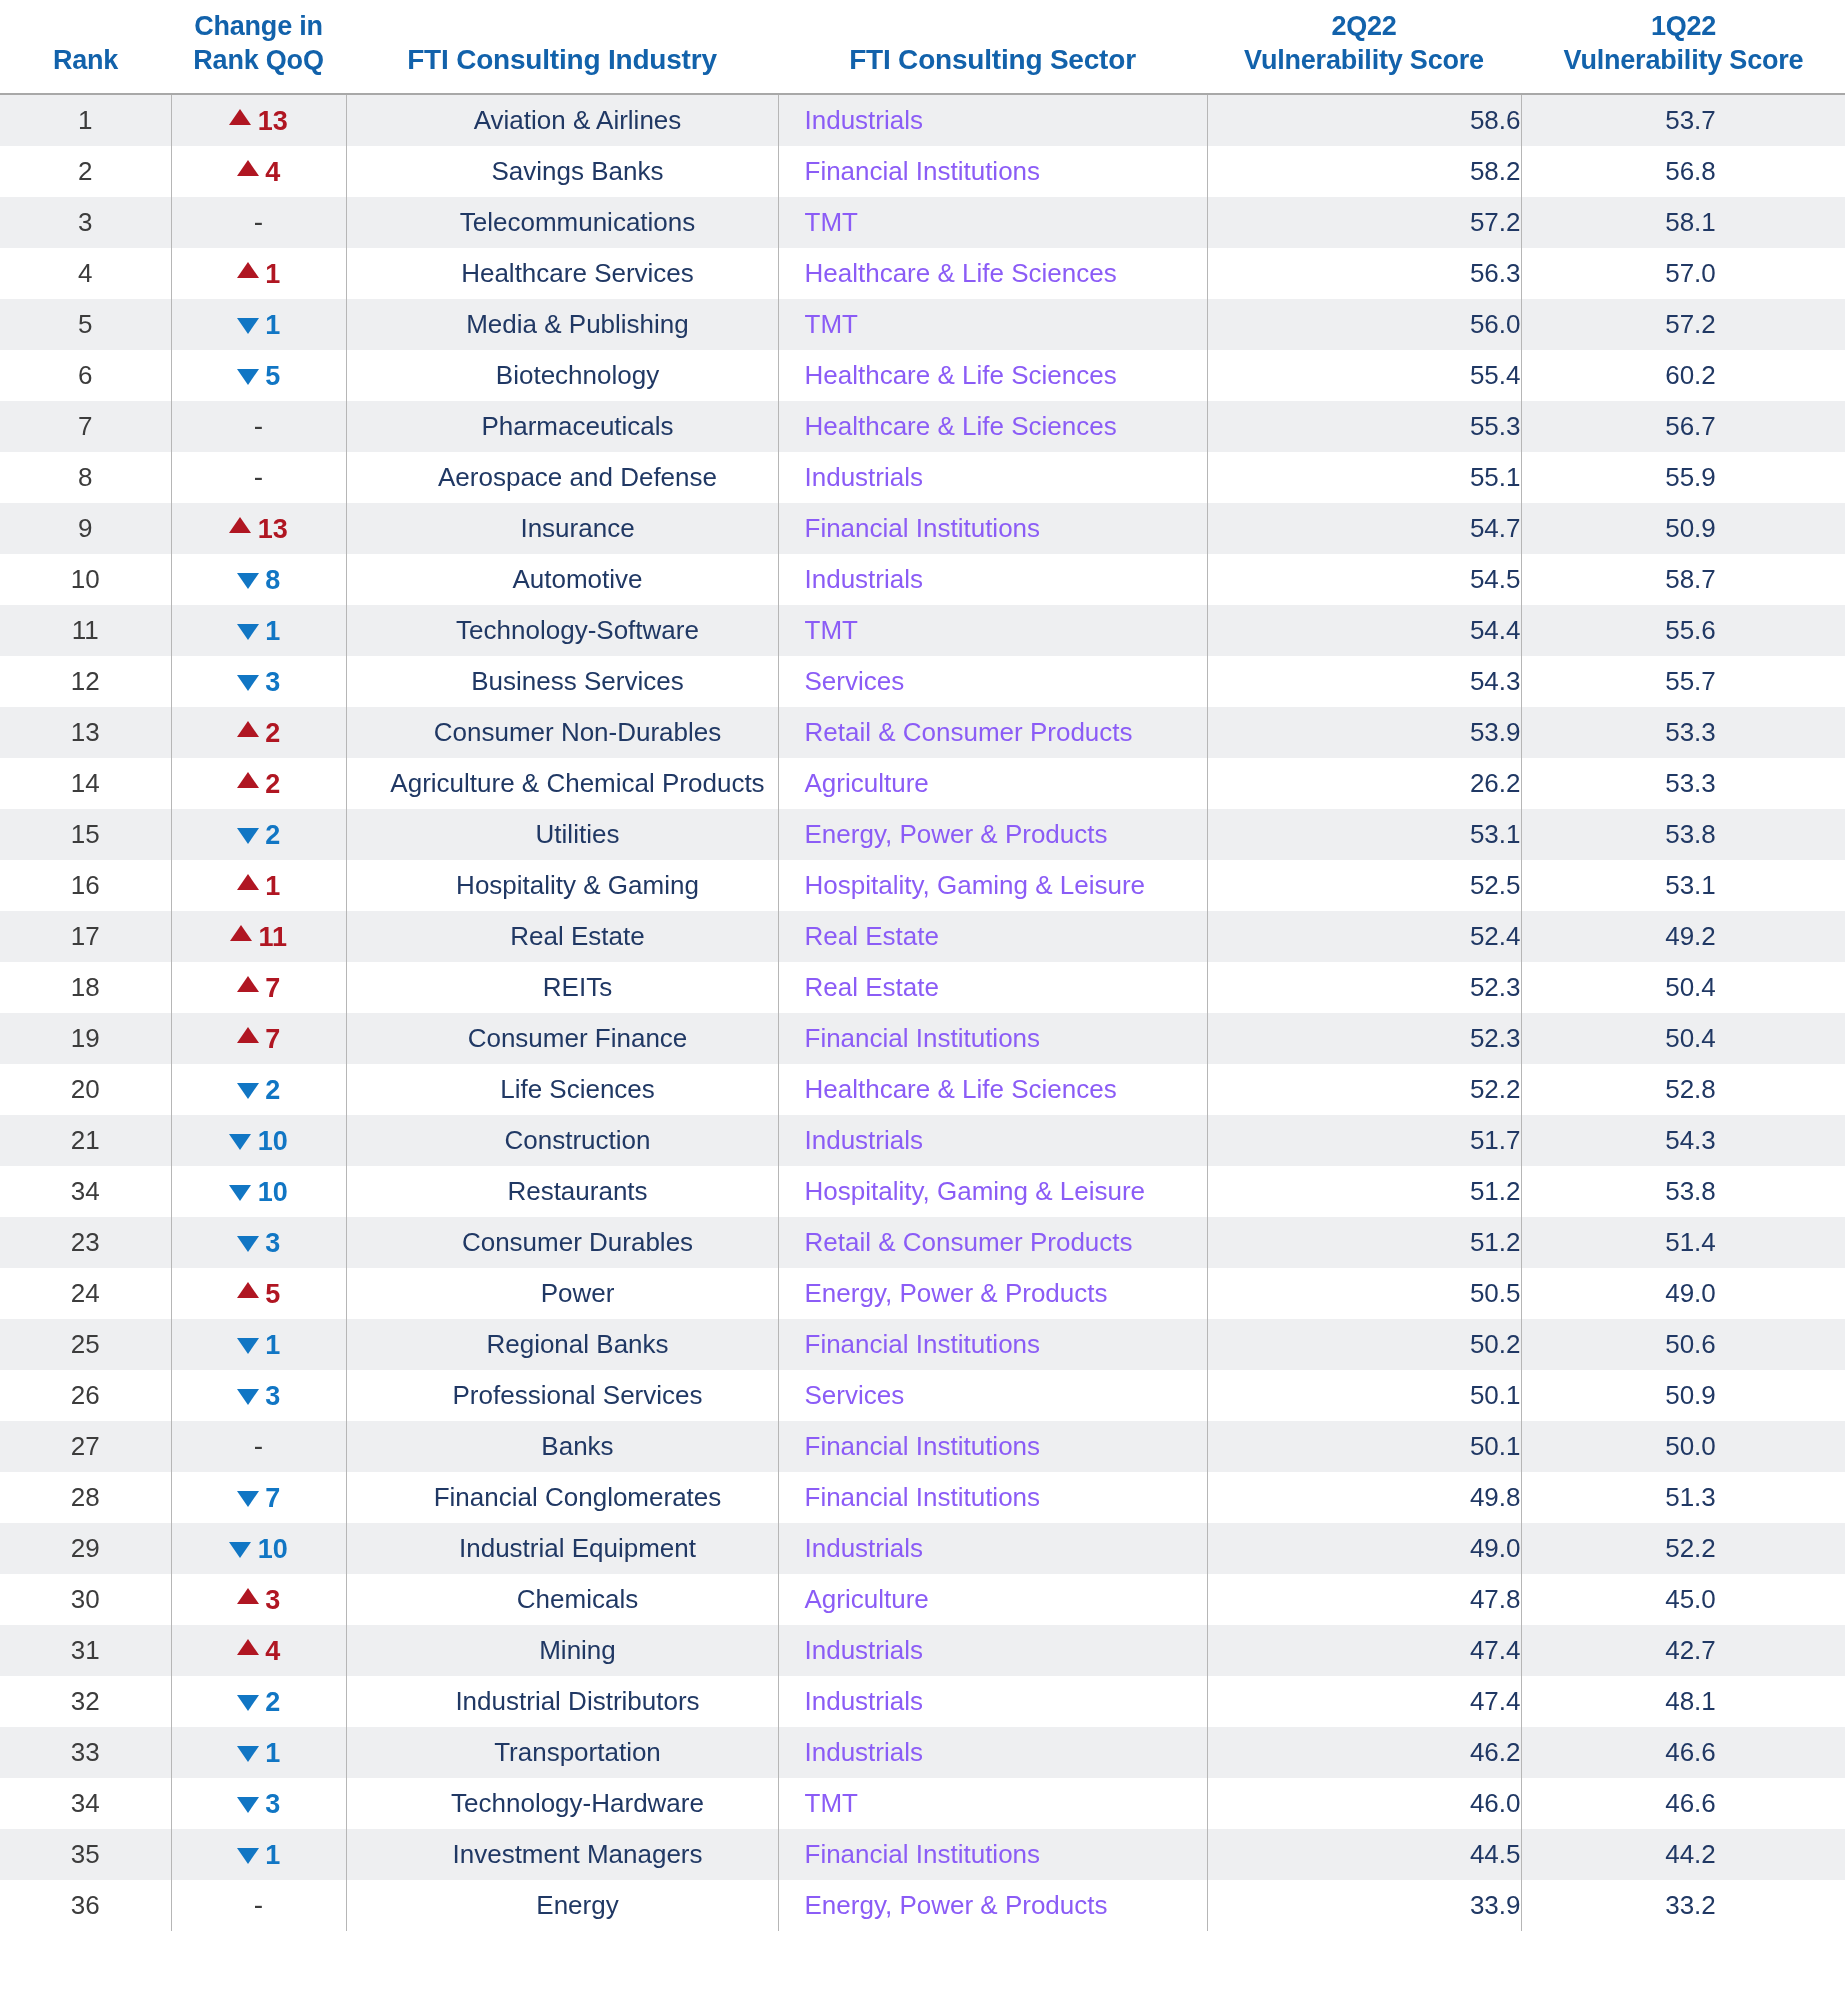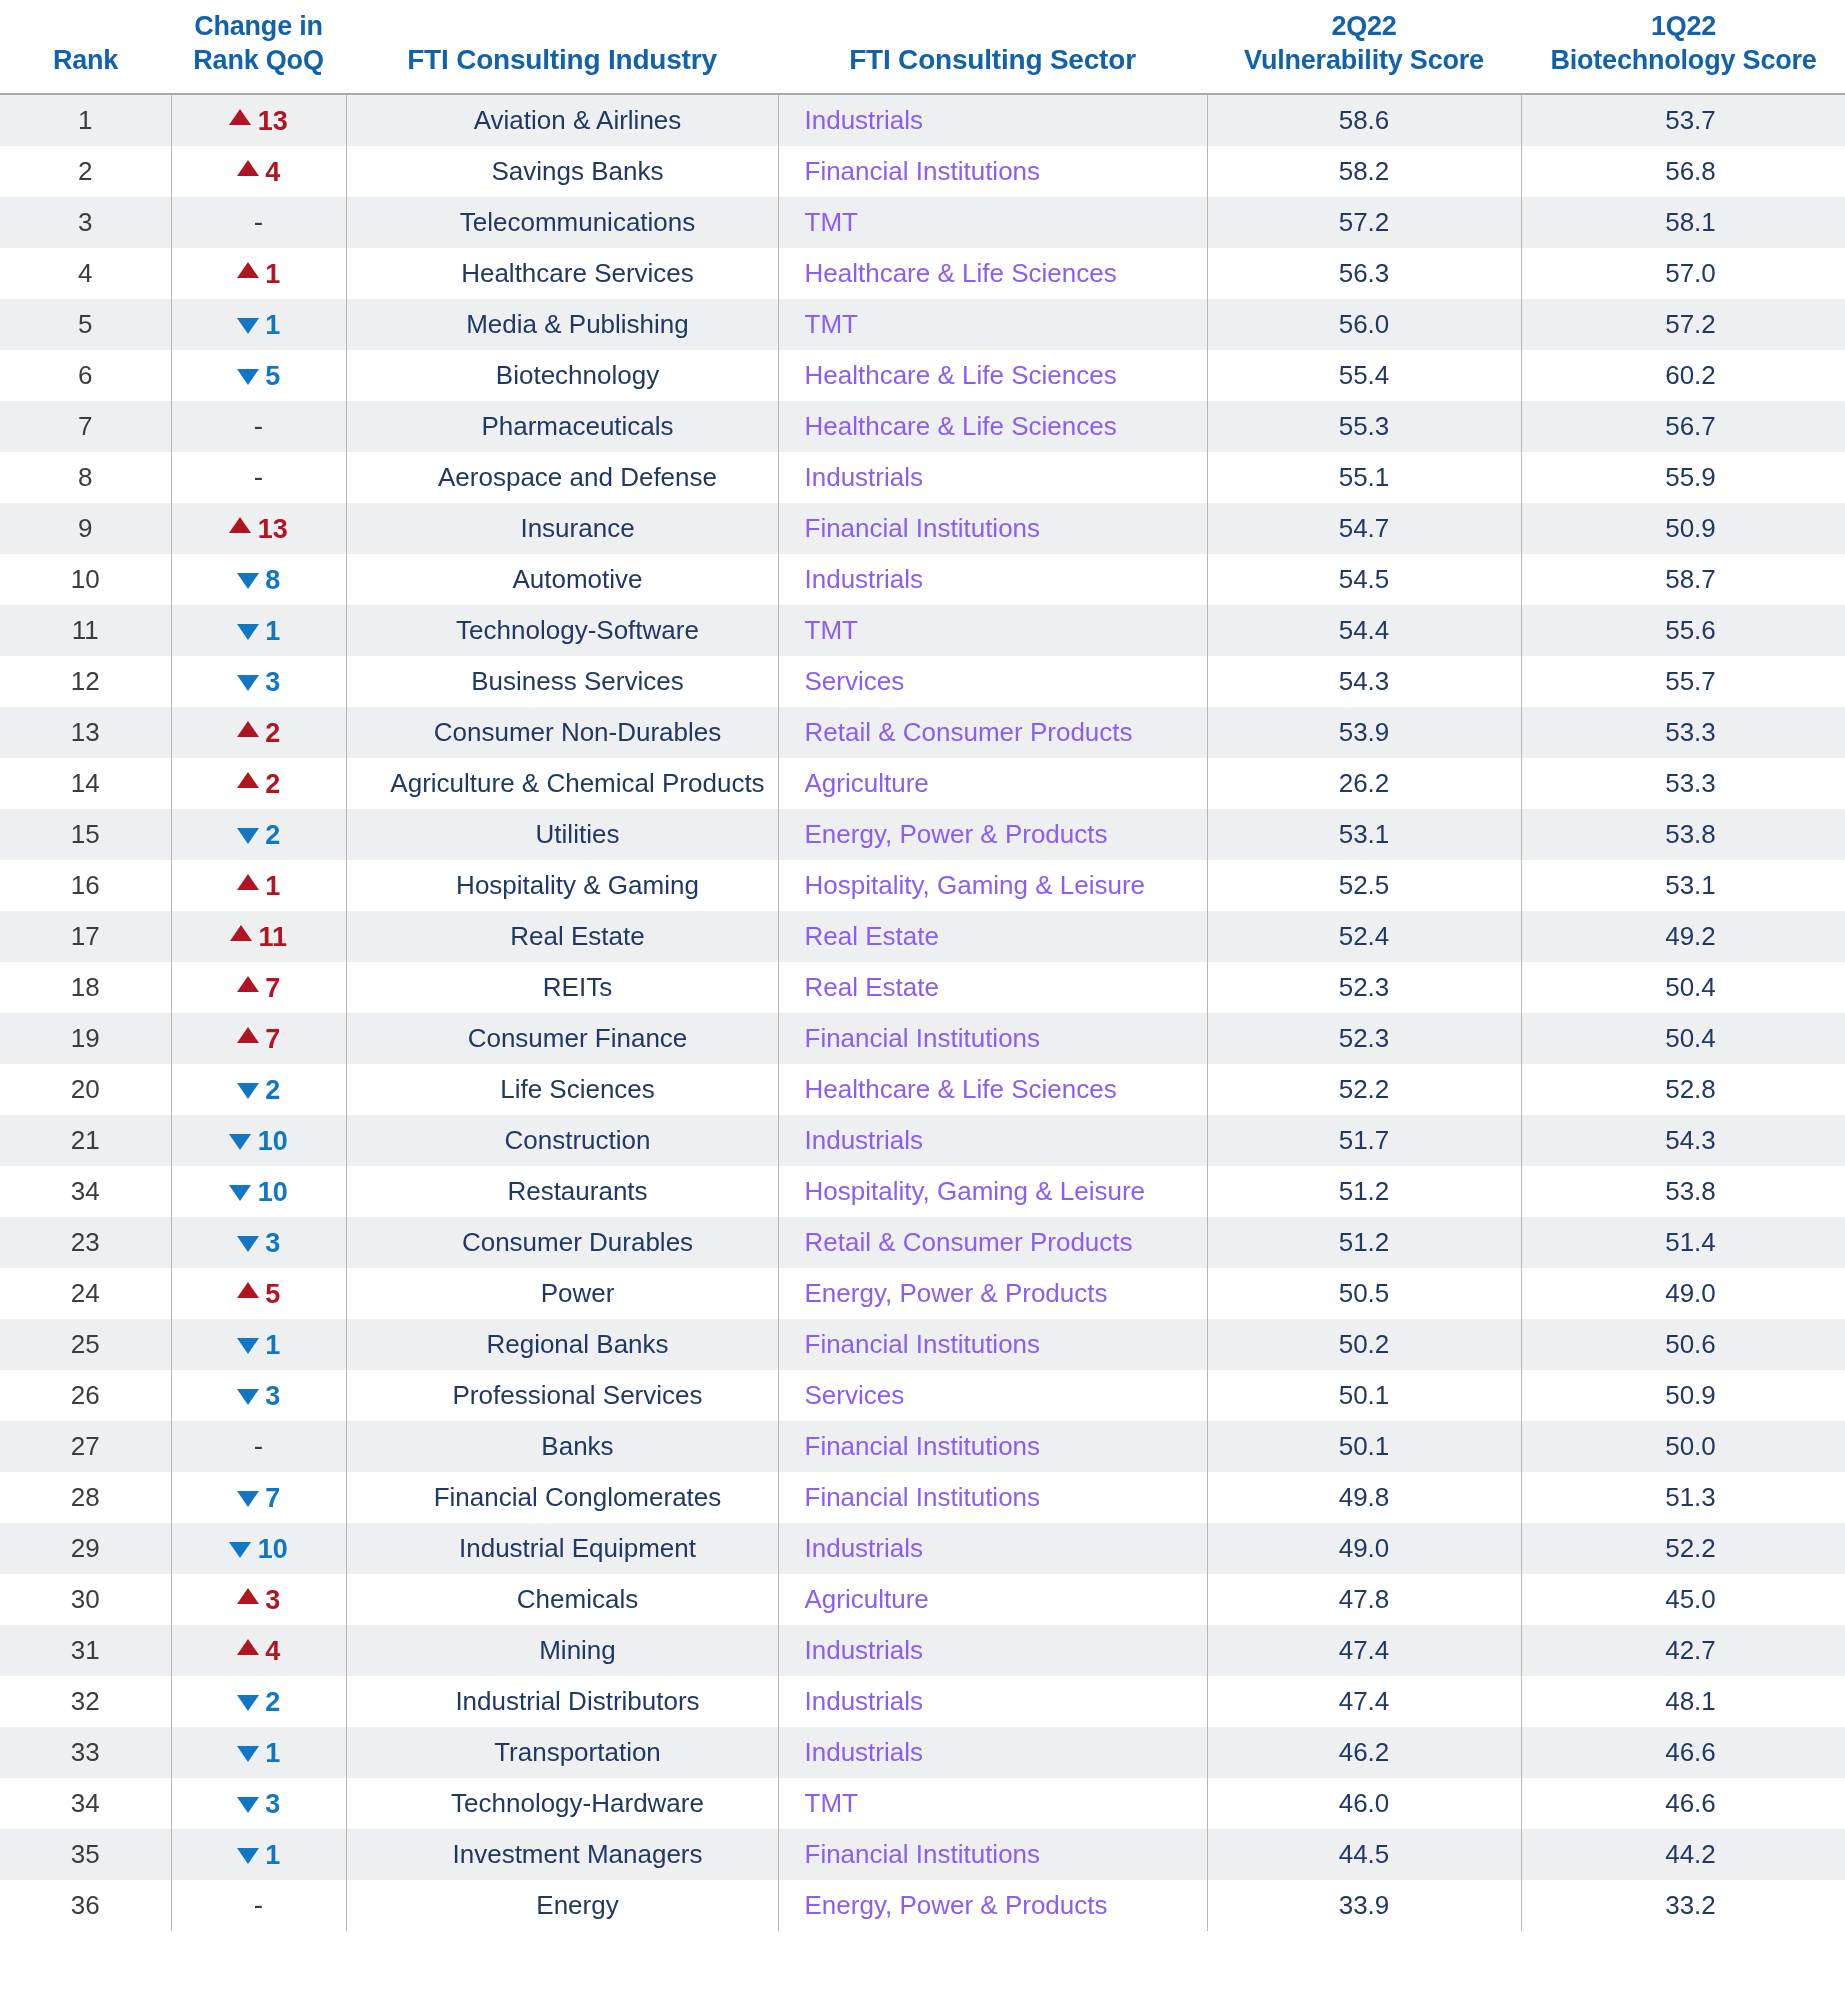--- a/index.html
+++ b/index.html
@@ -87,21 +87,21 @@
   }
 
   tbody td.sector {
     text-align: left;
     padding-left: 26px;
     color: #8b5cf6;
     border-left: 1.8px solid #b6b6b6;
   }
 
   tbody td.score {
-    text-align: center;
+    text-align: right;
     color: #203864;
     border-left: 1.8px solid #b6b6b6;
   }
   tbody td.score-last {
     text-align: center;
     color: #203864;
     border-left: 1.8px solid #b6b6b6;
     border-right: 1.8px solid #b6b6b6;
     padding-left: 14px;
   }
@@ -154,21 +154,21 @@
     <thead>
       <tr>
         <th class="h-rank">Rank</th>
         <th class="h-change">Change in
 Rank QoQ</th>
         <th class="h-ind">FTI Consulting Industry</th>
         <th class="h-sec">FTI Consulting Sector</th>
         <th class="h-2q">2Q22
 Vulnerability Score</th>
         <th class="h-1q">1Q22
-Biotechnology Score</th>
+Vulnerability Score</th>
       </tr>
     </thead>
     <tbody id="tbody">
         <tr class="alt first-row">
           <td class="rank">1</td>
           <td class="change"><span class="chg up"><span class="tri"></span><span class="num">13</span></span></td>
           <td class="industry">Aviation &amp; Airlines</td>
           <td class="sector">Industrials</td>
           <td class="score">58.6</td>
           <td class="score-last">53.7</td>

